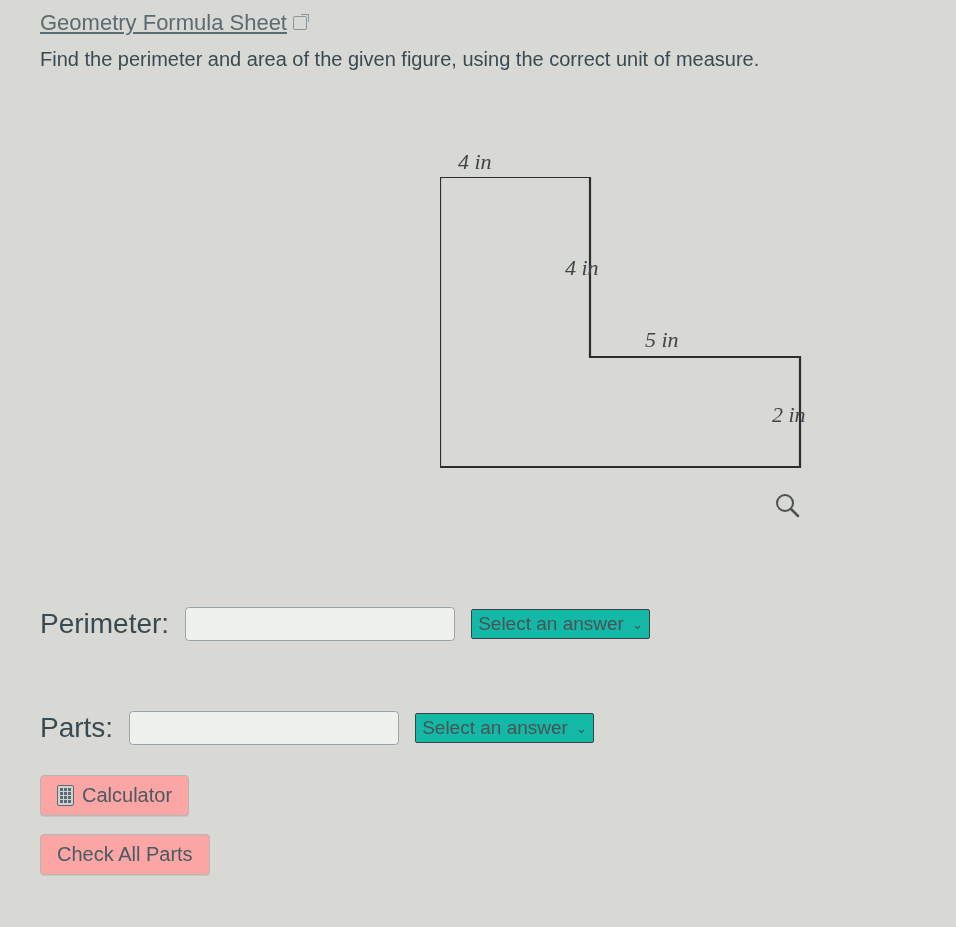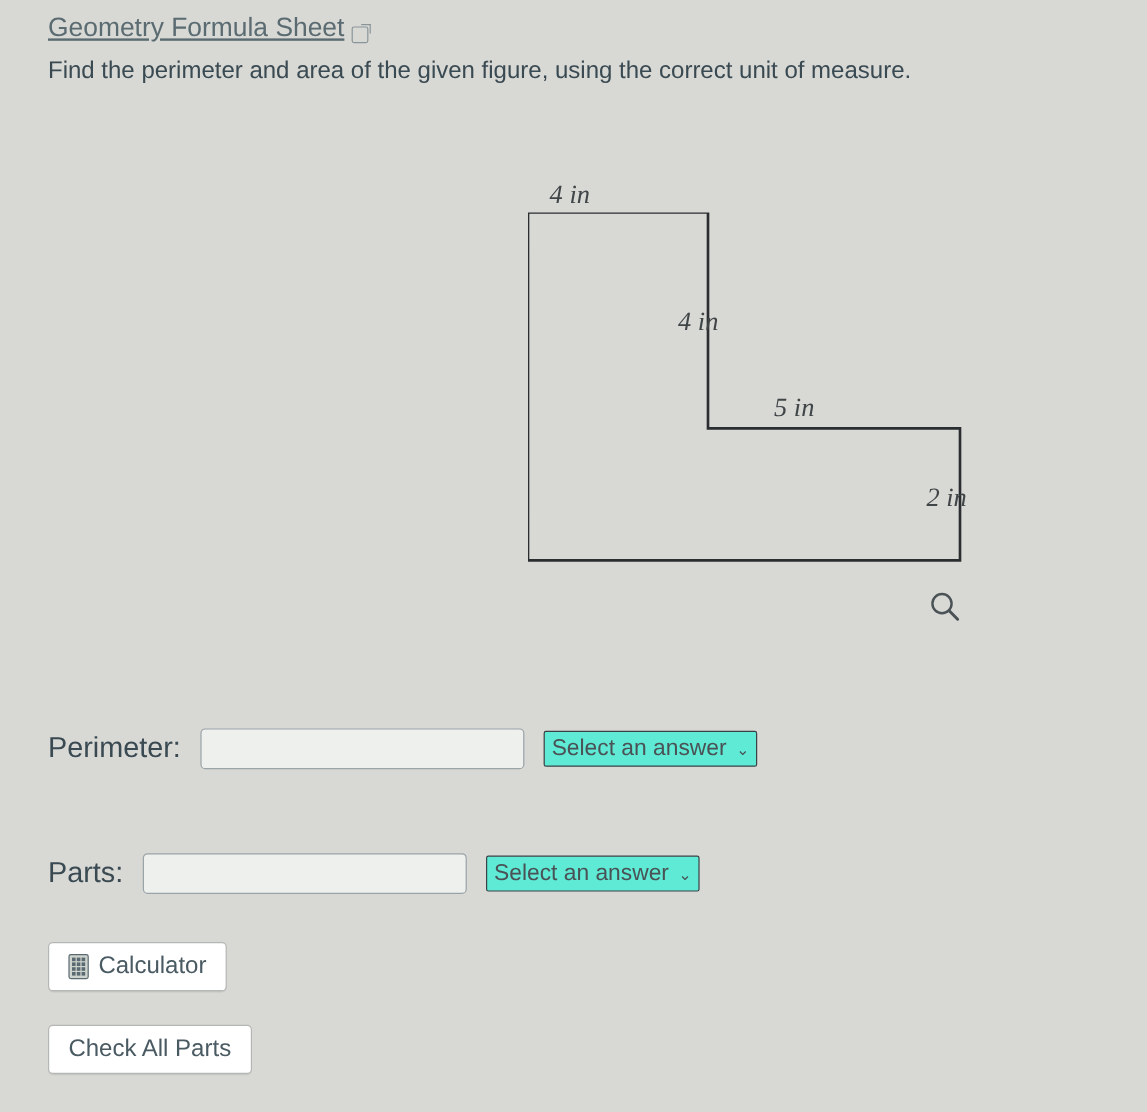--- a/index.html
+++ b/index.html
@@ -10,21 +10,21 @@
       font-family: -apple-system, BlinkMacSystemFont, "Segoe UI", Arial, sans-serif;
       color: #3a4a52;
       padding: 10px 40px 20px 40px;
       position: relative;
     }
     .formula-link {
       color: #5a6b72;
       font-size: 22px;
       text-decoration: underline;
       display: inline-flex;
-      align-items: flex-end;
+      align-items: center;
       gap: 6px;
       margin-bottom: 12px;
     }
     .ext-icon {
       display: inline-block;
       width: 14px; height: 14px;
       border: 1.5px solid #6a7a82;
       border-radius: 2px;
       position: relative;
       opacity: .7;
@@ -68,57 +68,56 @@
       right: 60px;
       top: 345px;
       cursor: pointer;
     }
     .answer-row {
       display: flex;
       align-items: center;
       gap: 16px;
       margin-bottom: 70px;
     }
-    .answer-row label { font-size: 24px; color: #3a4a52; }
+    .answer-row label { font-size: 28px; color: #3a4a52; }
     .text-input {
       width: 270px;
       height: 34px;
       border: 1px solid #9aa3a7;
       border-radius: 4px;
       background: #eef0ee;
       padding: 4px 8px;
       font-size: 16px;
     }
     .select-box {
       border: 1.5px solid #3a4246;
-      background: #5eead4;
+      background: #14b8a6;
       padding: 3px 6px;
       font-size: 19px;
       color: #4a5256;
       display: inline-flex;
       align-items: center;
       gap: 8px;
       cursor: pointer;
       border-radius: 2px;
     }
     .chev {
       font-size: 13px;
       color: #4a5256;
     }
     .btn {
       display: inline-flex;
       align-items: center;
       gap: 8px;
       border: 1px solid #b4b8b4;
-      background: #ffffff;
+      background: #fca5a5;
       color: #4a5a62;
       font-size: 20px;
       padding: 8px 16px;
       border-radius: 4px;
-      margin-top: 10px;
       margin-bottom: 18px;
       cursor: pointer;
       box-shadow: 0 1px 0 rgba(0,0,0,.08);
     }
     .calc-icon {
       display: inline-grid;
       grid-template-columns: repeat(3, 3px);
       grid-template-rows: repeat(4, 3px);
       gap: 1px;
       padding: 2px;

